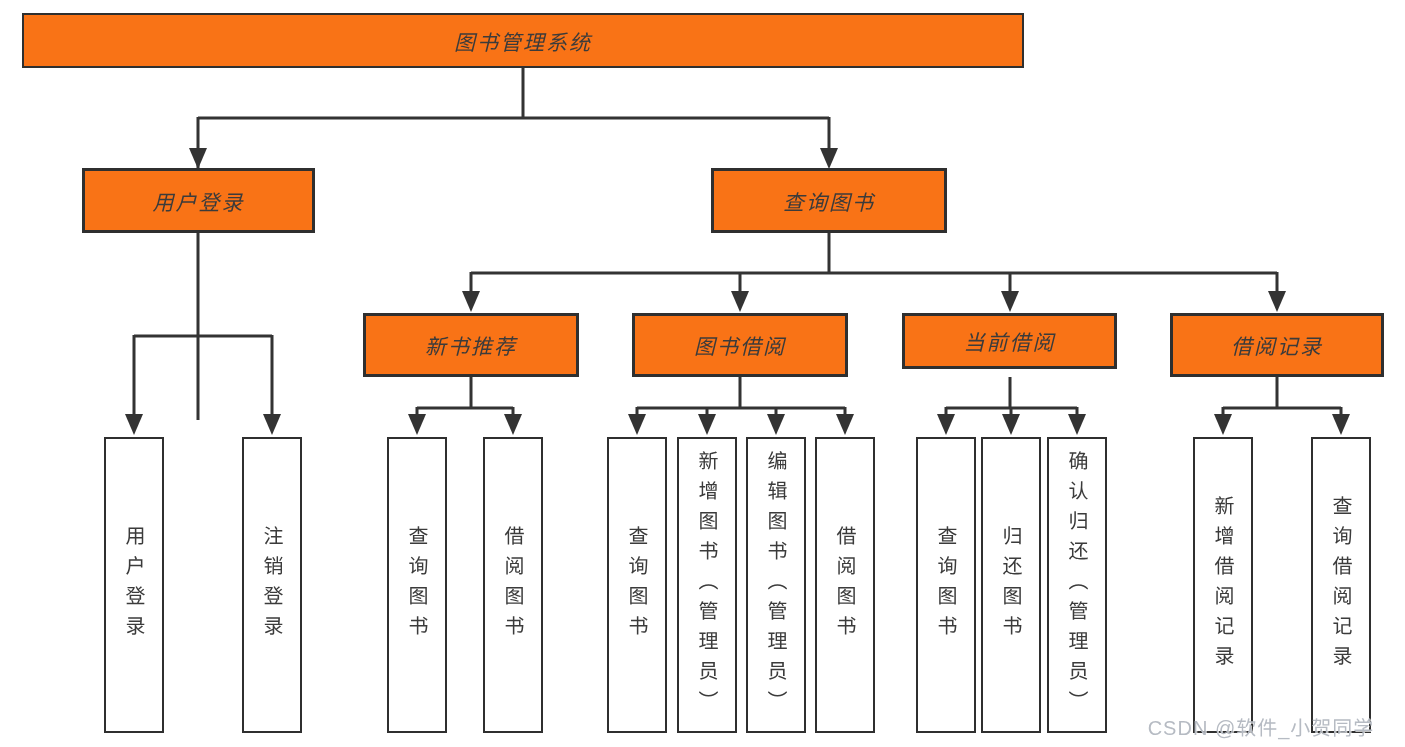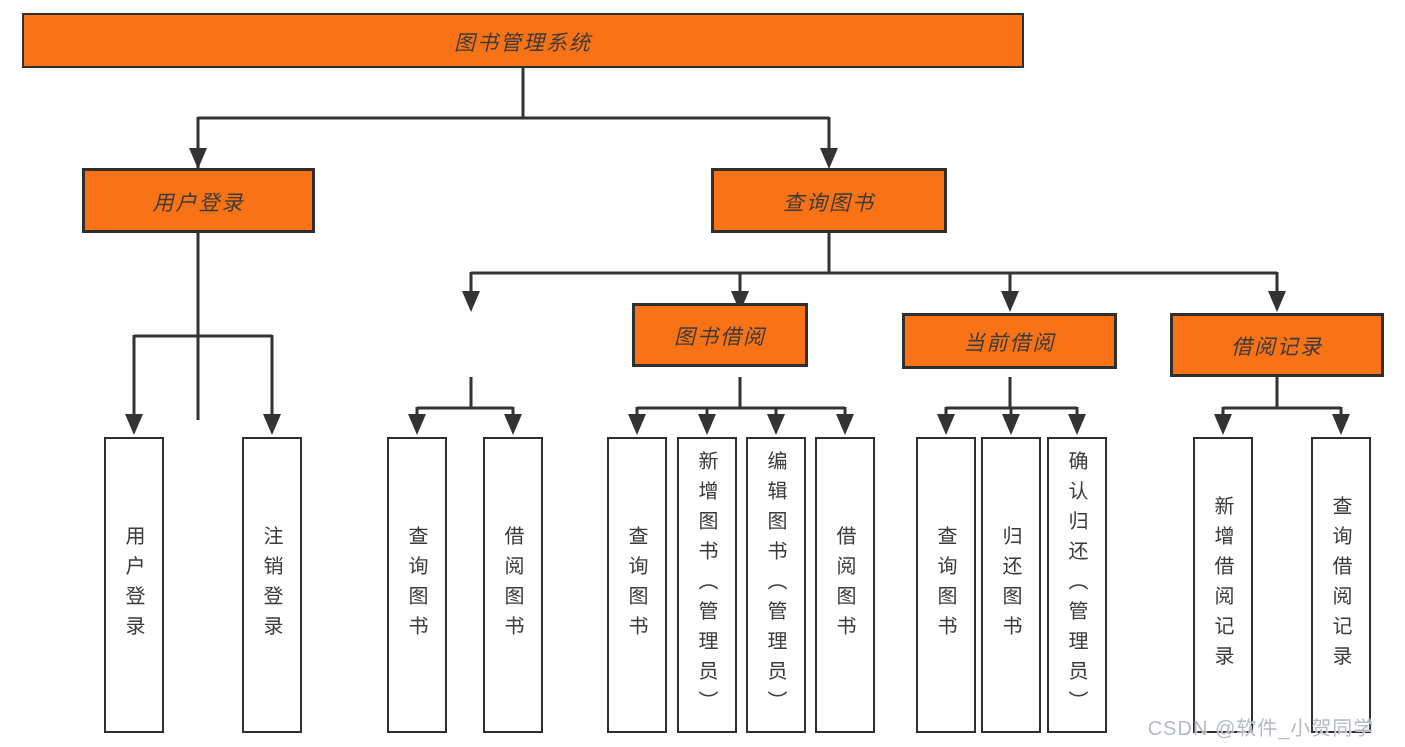--- a/index.html
+++ b/index.html
@@ -117,21 +117,24 @@
     <span>图书管理系统</span>
   </div>
 
   <div class="hbox" style="left:82px;top:168px;width:233px;height:65px">
     <span>用户登录</span>
   </div>
   <div class="hbox" style="left:711px;top:168px;width:236px;height:65px">
     <span>查询图书</span>
   </div>
 
-  <div class="hbox" style="left:632px;top:303px;width:176px;height:64px">
+  <div class="hbox" style="left:363px;top:313px;width:216px;height:64px">
+    <span>新书推荐</span>
+  </div>
+  <div class="hbox" style="left:632px;top:313px;width:216px;height:64px">
     <span>图书借阅</span>
   </div>
   <div class="hbox" style="left:902px;top:313px;width:215px;height:56px">
     <span>当前借阅</span>
   </div>
   <div class="hbox" style="left:1170px;top:313px;width:214px;height:64px">
     <span>借阅记录</span>
   </div>
 
   <div class="vbox" style="left:104px;top:437px;width:60px;height:296px">

